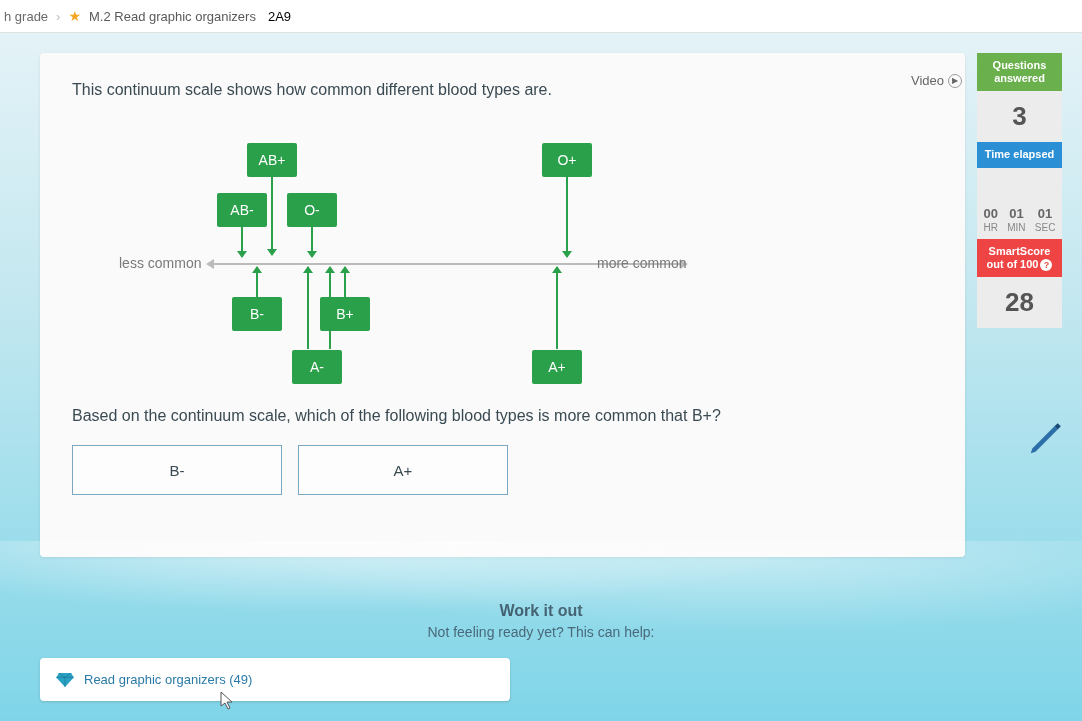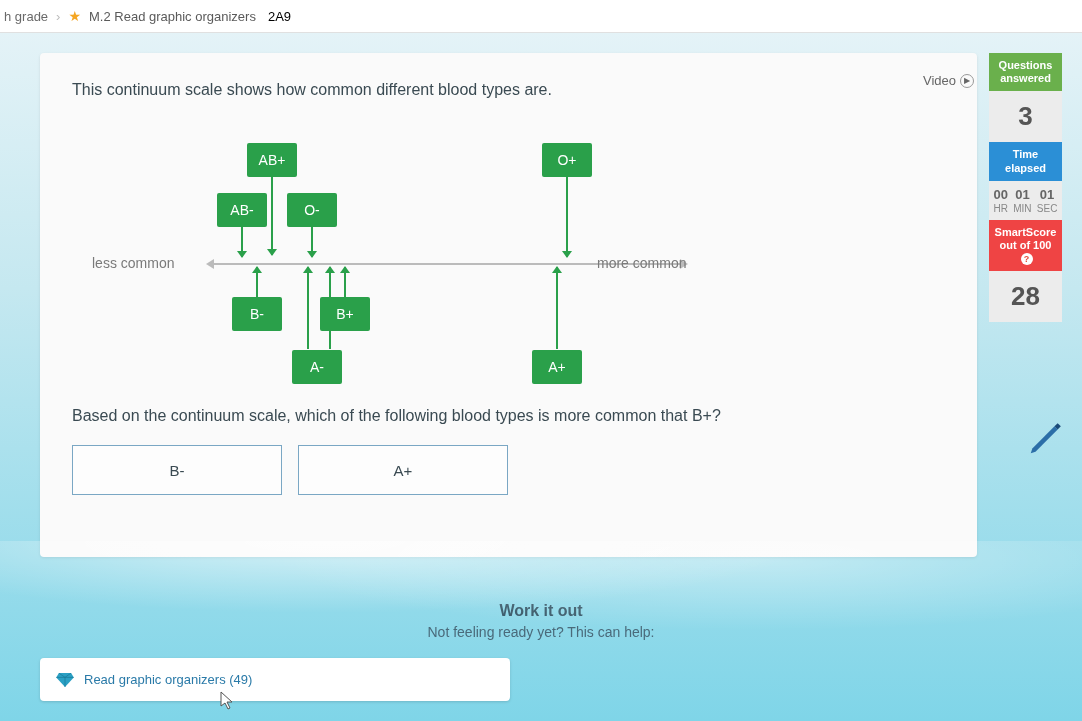--- a/index.html
+++ b/index.html
@@ -83,21 +83,21 @@
     position: absolute;
     top: -4px;
     width: 0; height: 0;
     border-top: 5px solid transparent;
     border-bottom: 5px solid transparent;
   }
   .cont-line::before { left: -6px; border-right: 8px solid #bbb; }
   .cont-line::after { right: -6px; border-left: 8px solid #bbb; }
   .label-less {
     position: absolute;
-    left: 0;
+    left: 27px;
     top: 120px;
     font-size: 14px;
     color: #7a7a7a;
   }
   .label-more {
     position: absolute;
     left: 505px;
     top: 120px;
     font-size: 14px;
     color: #7a7a7a;
@@ -168,21 +168,21 @@
     color: #fff;
     border: none;
     font-size: 15px;
     font-weight: 500;
     padding: 12px 34px;
     border-radius: 3px;
     cursor: pointer;
   }
 
   .stats {
-    width: 73px;
+    width: 85px;
     display: flex;
     flex-direction: column;
     gap: 0;
     font-size: 11px;
     text-align: center;
   }
   .stat-head {
     color: #fff;
     padding: 6px 4px;
     line-height: 1.2;
@@ -198,21 +198,21 @@
   .qa-head { background: #6ab04c; }
   .time-head { background: #2b8fd6; }
   .time-body {
     background: #ececec;
     padding: 6px 2px;
     display: flex;
     justify-content: space-around;
     font-size: 10px;
     color: #888;
   }
-  .time-body .tcol { display: flex; flex-direction: column; align-items: center; gap: 1px; }
+  .time-body .tcol { display: flex; flex-direction: column; align-items: center; gap: 1px; margin-top: 32px; }
   .time-body .tval { font-size: 13px; font-weight: 600; color: #666; }
   .ss-head { background: #ef4444; position: relative; }
   .ss-head .qmark {
     display: inline-block;
     background: #fff;
     color: #e74c3c;
     width: 12px; height: 12px;
     border-radius: 50%;
     font-size: 9px;
     line-height: 12px;

